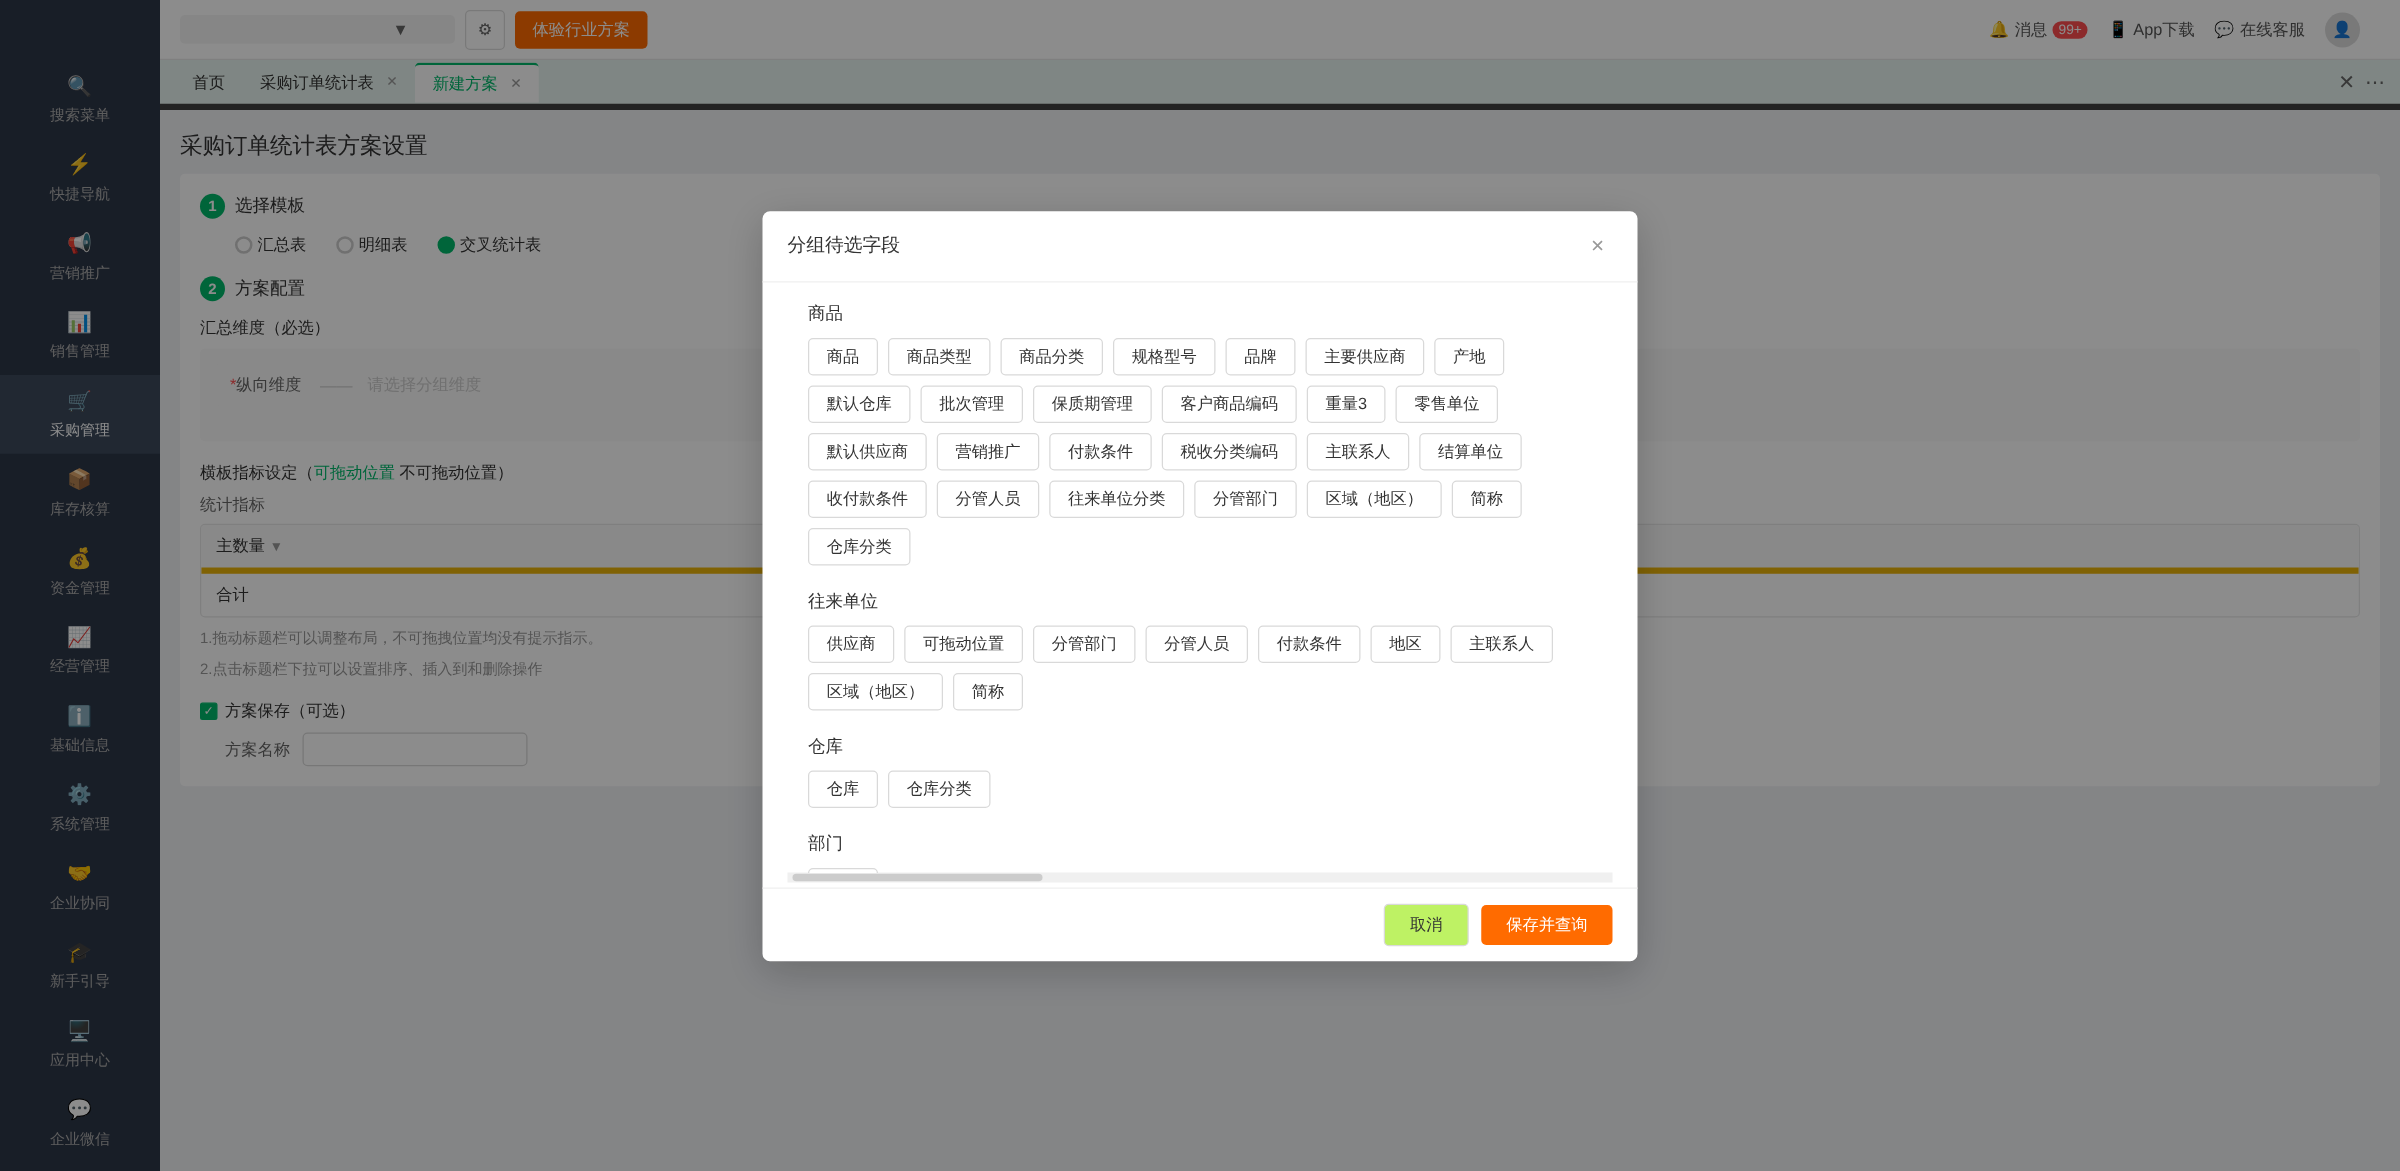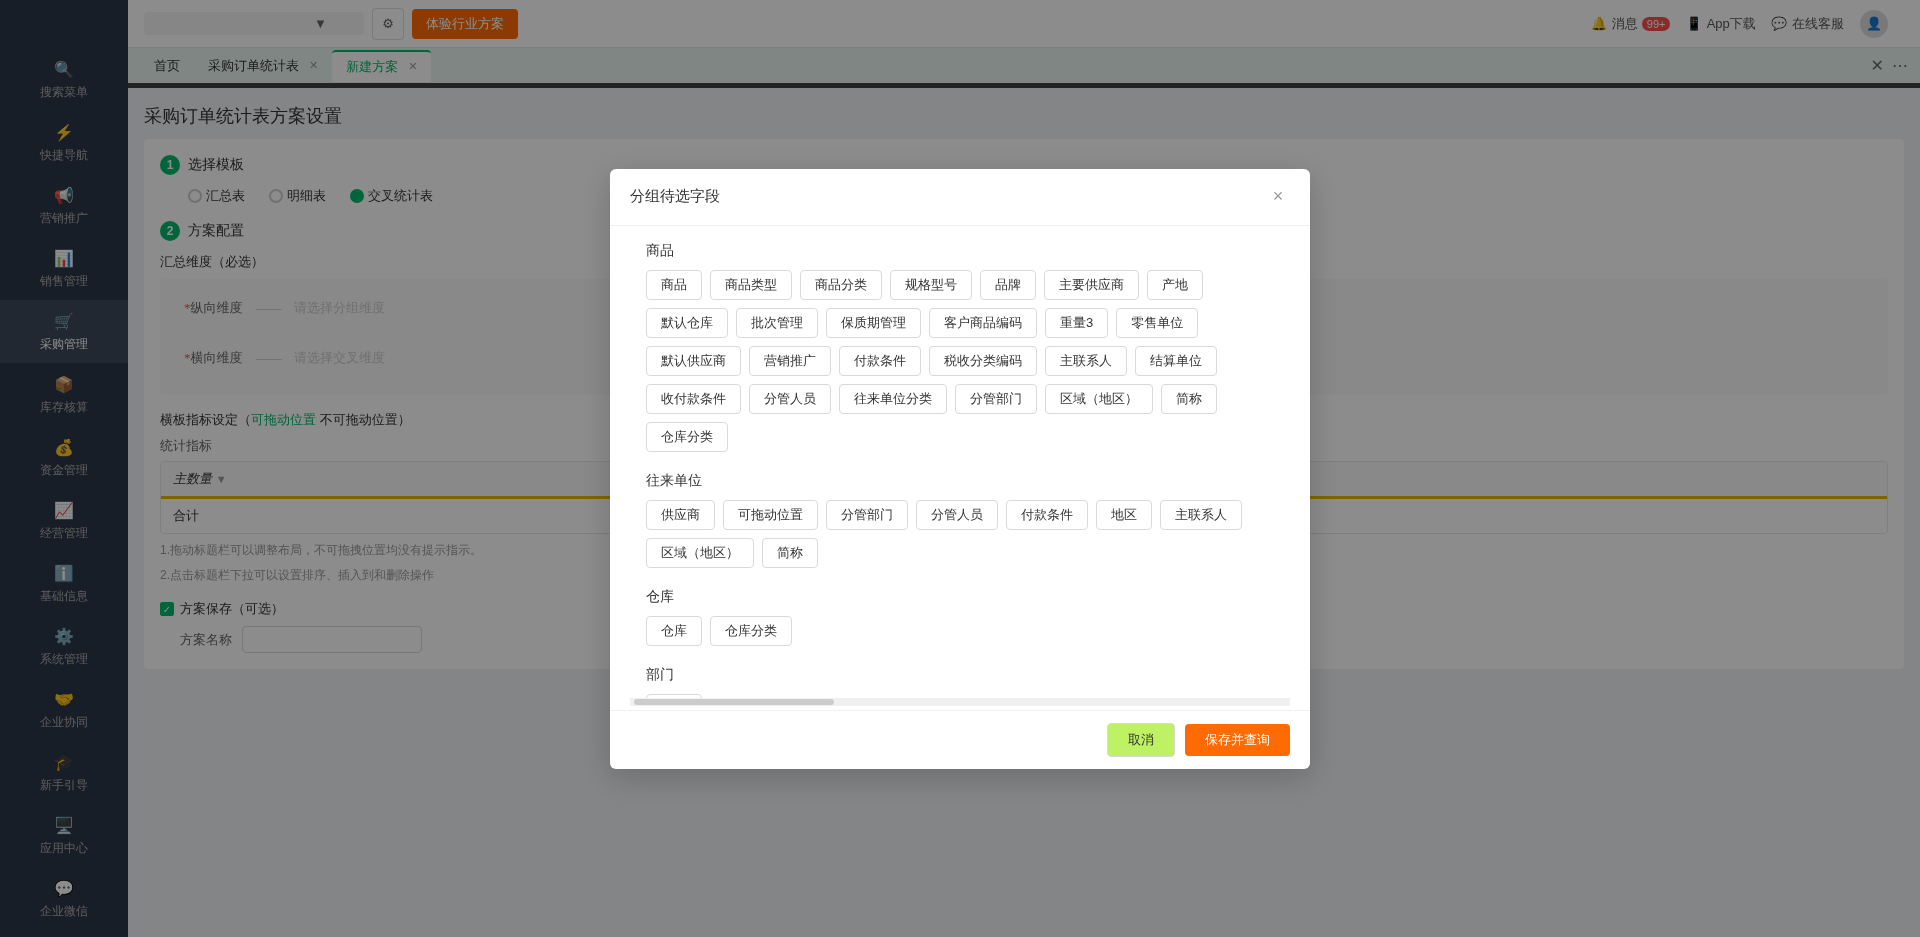--- a/index.html
+++ b/index.html
@@ -154,35 +154,35 @@
     }
     .radio-circle.checked { border-color: #00b96b; background: #00b96b; }
 
     .config-section { margin-top: 12px; }
     .config-label { font-size: 13px; color: #333; margin-bottom: 8px; }
 
     .dimension-row {
       display: flex; align-items: center; gap: 12px; margin-bottom: 8px;
       background: #f9f9f9; padding: 8px 12px; border-radius: 4px;
     }
-    .dim-label { font-size: 13px; color: #666; min-width: 60px; font-family: Liberation Serif, serif; }
+    .dim-label { font-size: 13px; color: #666; min-width: 60px; }
     .dim-dash { color: #ccc; }
     .dim-select {
       color: #ccc; font-size: 13px;
     }
 
     .indicator-section {
       margin-top: 16px;
     }
     .indicator-title { font-size: 13px; color: #333; margin-bottom: 8px; }
     .indicator-table {
       border: 1px solid #e8e8e8; border-radius: 4px; overflow: hidden;
     }
     .indicator-header {
-      display: flex; background: #fafafa; border-bottom: 3px solid #eab308; font-style: italic;
+      display: flex; background: #fafafa; border-bottom: 5px solid #eab308;
     }
     .indicator-col { padding: 8px 12px; font-size: 13px; flex: 1; }
 
     .hint-text { color: #999; font-size: 12px; margin-top: 8px; }
 
     
     .overlay {
       position: fixed; top: 0; left: 0; right: 0; bottom: 0;
       background: rgba(0,0,0,0.45); z-index: 200;
       display: flex; align-items: center; justify-content: center;
@@ -416,25 +416,20 @@
       <div class="config-label">
         <span>汇总维度（必选）</span>
       </div>
       <div style="background:#f9f9f9; padding:12px; border-radius:4px;">
         <div class="dimension-row">
           <span class="dim-label"><span style="color:#ff4d4f">*</span>纵向维度</span>
           <span class="dim-dash">——</span>
           <span class="dim-select">请选择分组维度</span>
         </div>
         <div style="height:8px;"></div>
-        <div class="dimension-row">
-          <span class="dim-label"><span style="color:#ff4d4f">*</span>横向维度</span>
-          <span class="dim-dash">——</span>
-          <span class="dim-select">请选择交叉维度</span>
-        </div>
       </div>
     </div>
 
     <div class="indicator-section">
       <div class="indicator-title">
         横板指标设定（<span style="color:#00b96b;">可拖动位置</span> <span>不可拖动位置）</span>
       </div>
       <div style="font-size:13px;color:#666;margin-bottom:6px;">统计指标</div>
       <div class="indicator-table">
         <div class="indicator-header">

